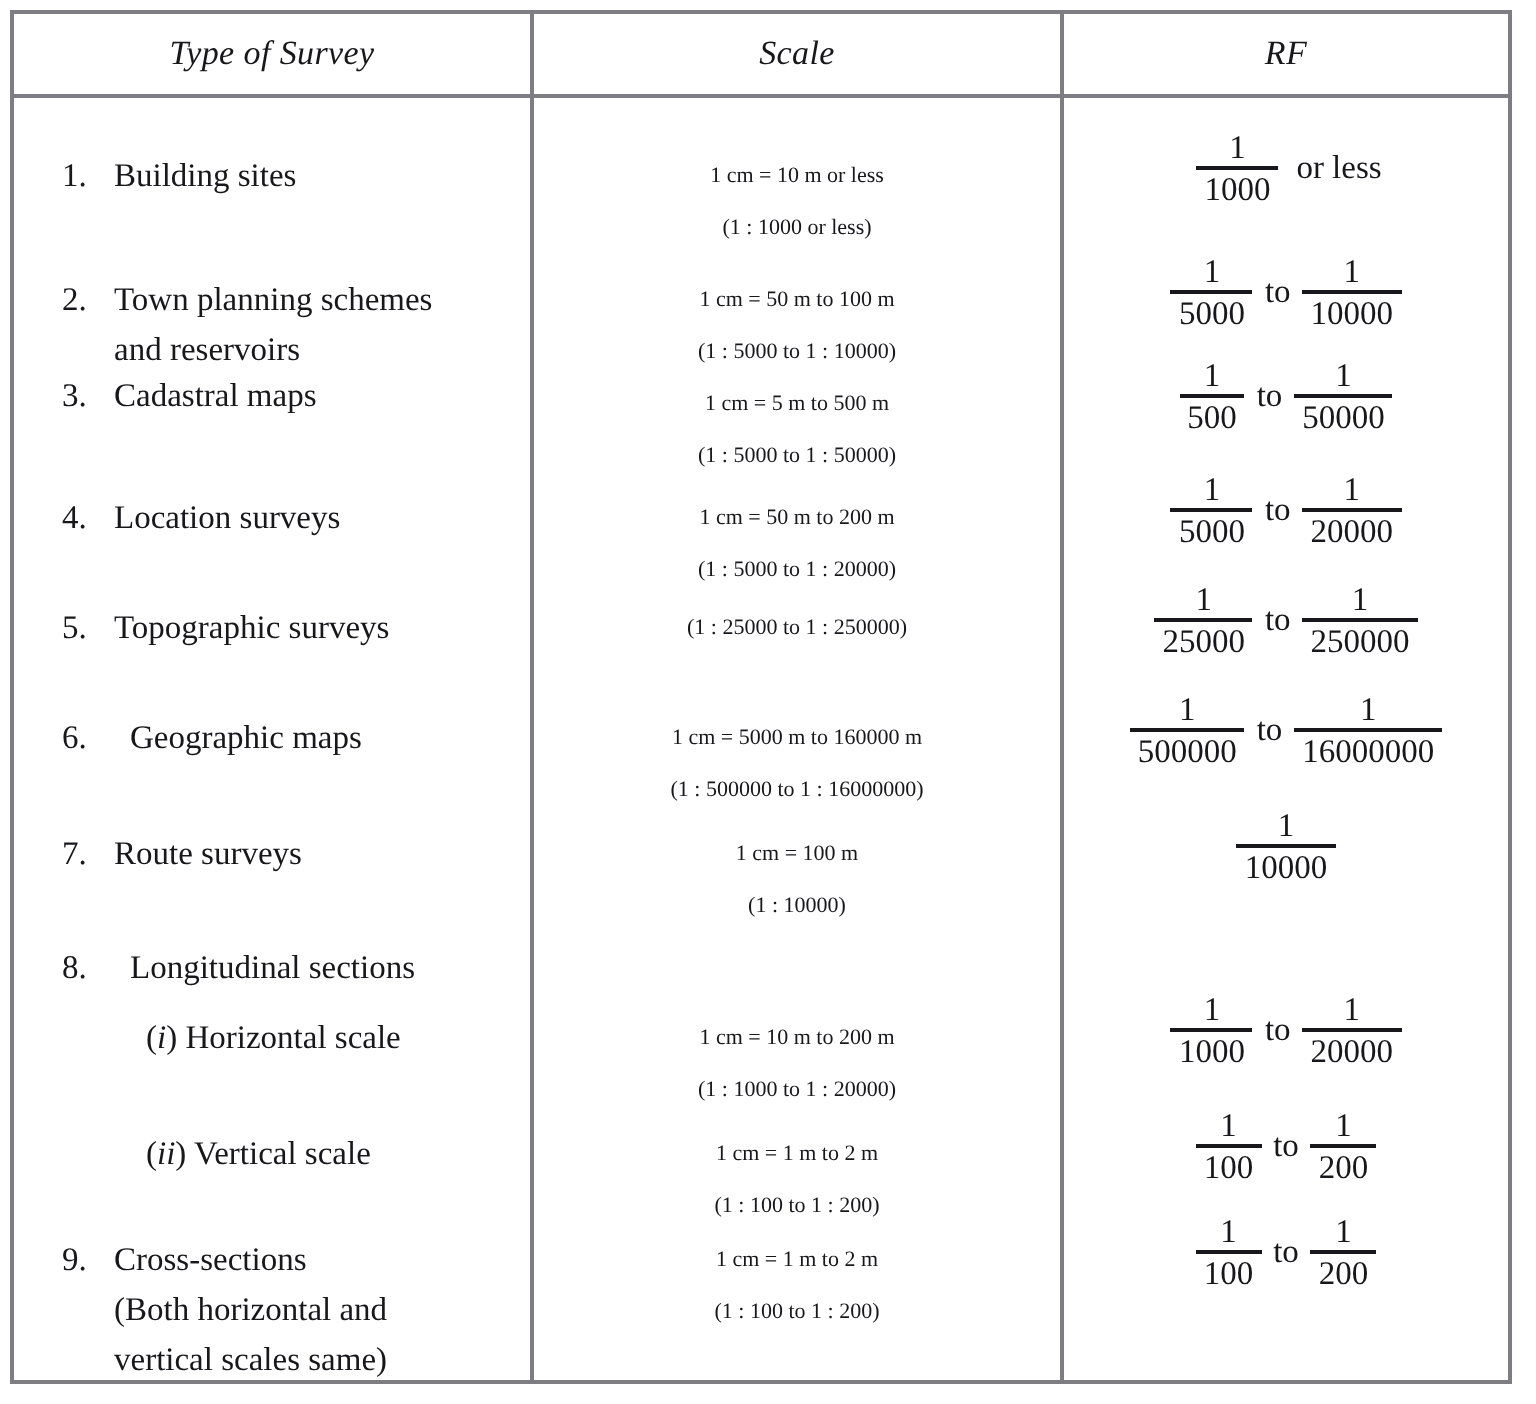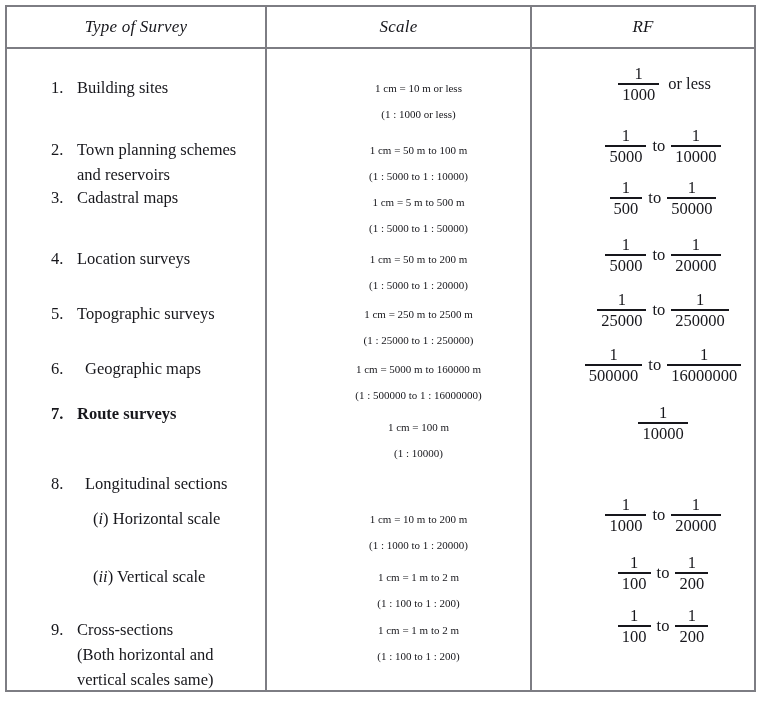--- a/index.html
+++ b/index.html
@@ -79,21 +79,20 @@
   .th.c2 { left: 260px; width: 263px; }
   .th.c3 { left: 525px; width: 222px; }
 
   
   .tbody {
     position: absolute;
     left: 0;
     right: 0;
     top: 42px;
     bottom: 0;
-    margin-left: 20px;
   }
 
   .cell {
     position: absolute;
     box-sizing: border-box;
   }
   .cell.c1 { left: 0px;   width: 258px; }
   .cell.c2 { left: 260px; width: 263px; text-align: center; }
   .cell.c3 { left: 525px; width: 222px; text-align: center; }
 
@@ -267,21 +266,20 @@
               <span class="num">1</span>
               <span class="bar"></span>
               <span class="den">20000</span>
             </span>
           </div>
         </div>
         <div class="cell c1" style="top: 252px;">
           <span class="type-line"><span class="type-num">5.</span>Topographic surveys</span>
         </div>
         <div class="cell c2" style="top: 252px;">
-          <span class="scale-line">1 cm = 250 m to 2500 m</span>
           <span class="scale-line">(1 : 25000 to 1 : 250000)</span>
         </div>
         <div class="cell c3" style="top: 236px; height: 50px;">
           <div class="rf-wrap">
             <span class="frac">
               <span class="num">1</span>
               <span class="bar"></span>
               <span class="den">25000</span>
             </span>
             <span class="rf-to">to</span>
@@ -307,21 +305,21 @@
               <span class="den">500000</span>
             </span>
             <span class="rf-to">to</span>
             <span class="frac">
               <span class="num">1</span>
               <span class="bar"></span>
               <span class="den">16000000</span>
             </span>
           </div>
         </div>
-        <div class="cell c1" style="top: 352px; font-weight: bold;">
+        <div class="cell c1" style="top: 365px;">
           <span class="type-line"><span class="type-num">7.</span>Route surveys</span>
         </div>
         <div class="cell c2" style="top: 365px;">
           <span class="scale-line">1 cm = 100 m</span>
           <span class="scale-line">(1 : 10000)</span>
         </div>
         <div class="cell c3" style="top: 349px; height: 50px;">
           <div class="rf-wrap">
             <span class="frac">
               <span class="num">1</span>

